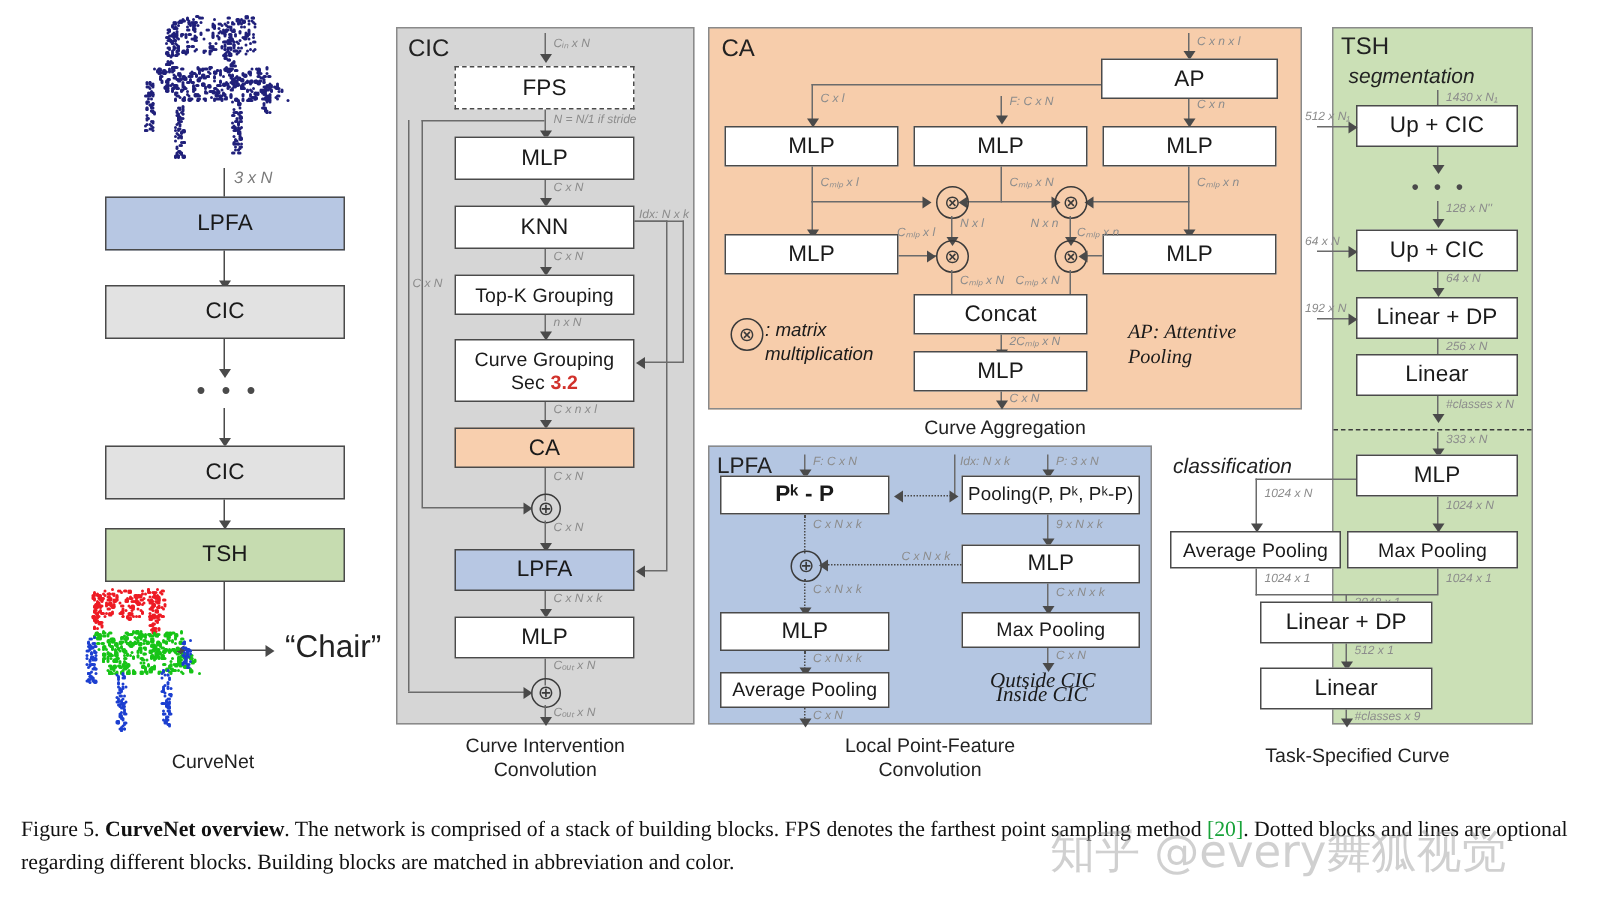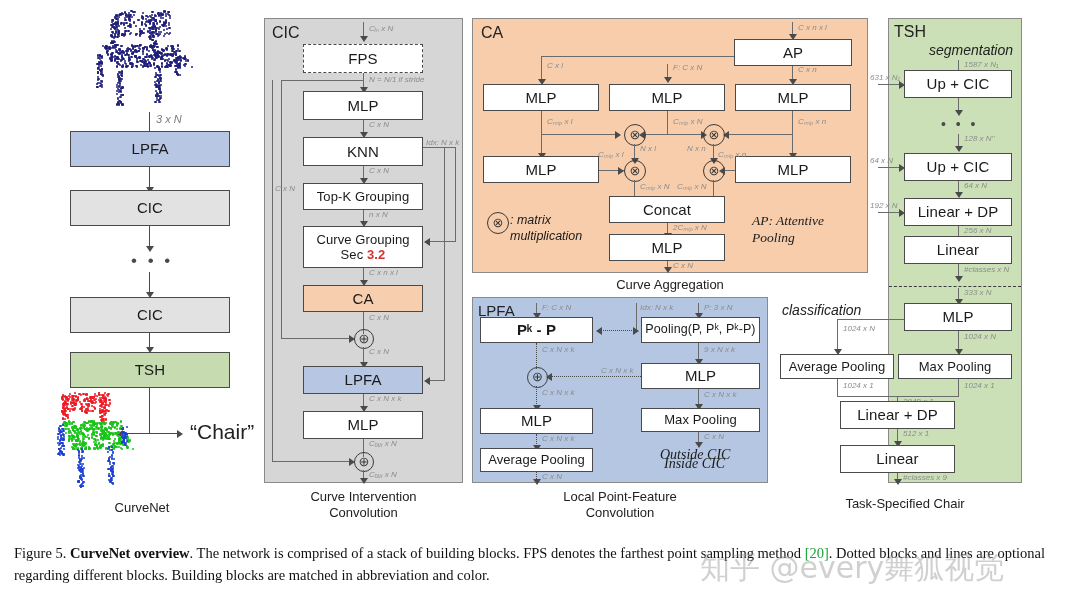--- a/index.html
+++ b/index.html
@@ -1927,32 +1927,32 @@
 
 <div class="legend" style="left:664px;top:455px;font-family:'Liberation Serif',serif;font-size:14px;">Inside CIC</div>
 
 <div class="panel-cap" style="left:472px;top:489px;width:296px;">
   <span>Local Point-Feature</span><br>
   <span>Convolution</span>
 </div>
 
 <div class="panel p-green" style="left:888px;top:18px;width:134px;height:465px;"></div>
 <div class="panel-title" style="left:894px;top:23px;">TSH</div>
-<div class="panel-sub" style="left:929px;top:42px;">segmentation</div>
+<div class="panel-sub" style="left:899px;top:42px;">segmentation</div>
 
 <div class="ln v thin" style="left:958px;top:60px;height:12px;"></div>
 <div class="ah down" style="left:954.5px;top:70px;"></div>
-<div class="dim" style="left:964px;top:61px;">1587 x N₁</div>
+<div class="dim" style="left:964px;top:61px;">1430 x N₁</div>
 
 <div class="blk" style="left:904px;top:70px;width:108px;height:28px;">
   <span>Up + CIC</span>
 </div>
 <div class="ln h thin" style="left:878px;top:84px;width:26px;"></div>
 <div class="ah right" style="left:899px;top:80.5px;"></div>
-<div class="dim" style="left:870px;top:74px;">631 x N₁</div>
+<div class="dim" style="left:870px;top:74px;">512 x N₁</div>
 
 <div class="ln v thin" style="left:958px;top:98px;height:14px;"></div>
 <div class="ah down" style="left:954.5px;top:110px;"></div>
 <div class="dots" style="left:941px;top:117px;font-size:14px;">• • •</div>
 <div class="ln v thin" style="left:958px;top:134px;height:14px;"></div>
 <div class="ah down" style="left:954.5px;top:146px;"></div>
 <div class="dim" style="left:964px;top:135px;">128 x N''</div>
 
 <div class="blk" style="left:904px;top:153px;width:108px;height:28px;">
   <span>Up + CIC</span>
@@ -2031,21 +2031,21 @@
 <div class="dim" style="left:903px;top:430px;">512 x 1</div>
 
 <div class="blk" style="left:840px;top:445px;width:115px;height:28px;">
   <span>Linear</span>
 </div>
 
 <div class="ln v thin" style="left:897px;top:473px;height:10px;"></div>
 <div class="ah down" style="left:893.5px;top:479px;"></div>
 <div class="dim" style="left:903px;top:474px;">#classes x 9</div>
 
-<div class="panel-cap" style="left:780px;top:496px;width:250px;">Task-Specified Chair</div>
+<div class="panel-cap" style="left:780px;top:496px;width:250px;">Task-Specified Curve</div>
 
 <div class="panel p-green" style="left:776px;top:293px;width:246px;height:190px;z-index:-1;"></div>
 
 <div class="caption" style="left:14px;top:543px;width:1056px;">
   <span>Figure 5.</span>
   <b>CurveNet overview</b><span>. The network is comprised of a stack of building blocks. FPS denotes the farthest point sampling method</span>
   <span class="cref">[20]</span><span>. Dotted blocks and lines are optional regarding different blocks. Building blocks are matched in abbreviation and color.</span>
 </div>
 
 <div class="wm" style="left:700px;top:548px;">知乎 @every舞狐视觉</div>

